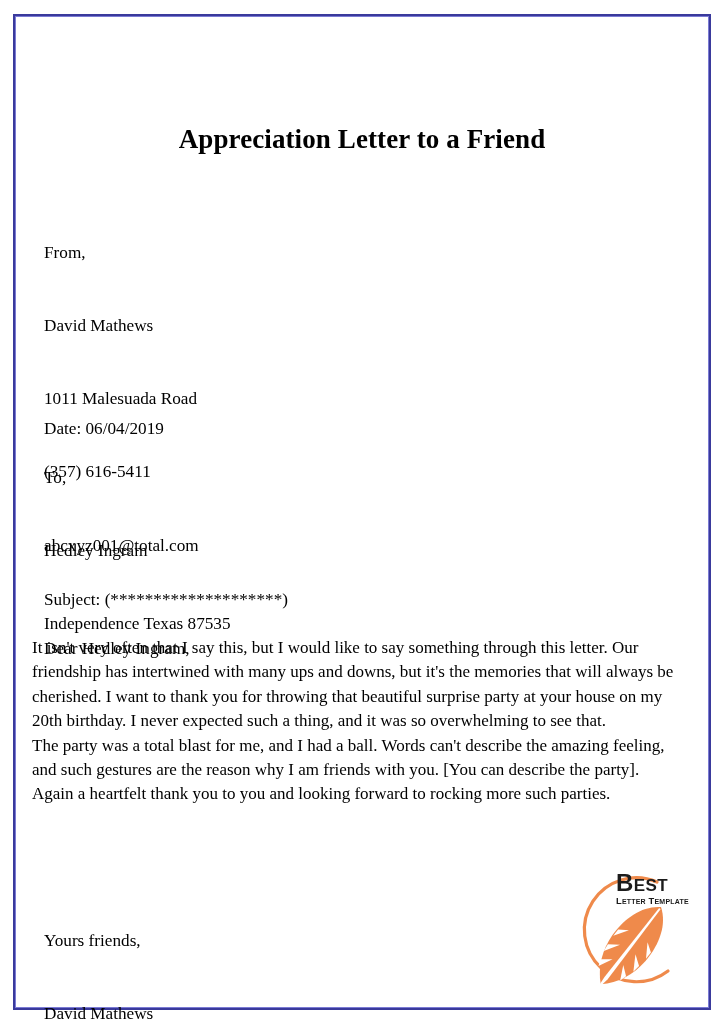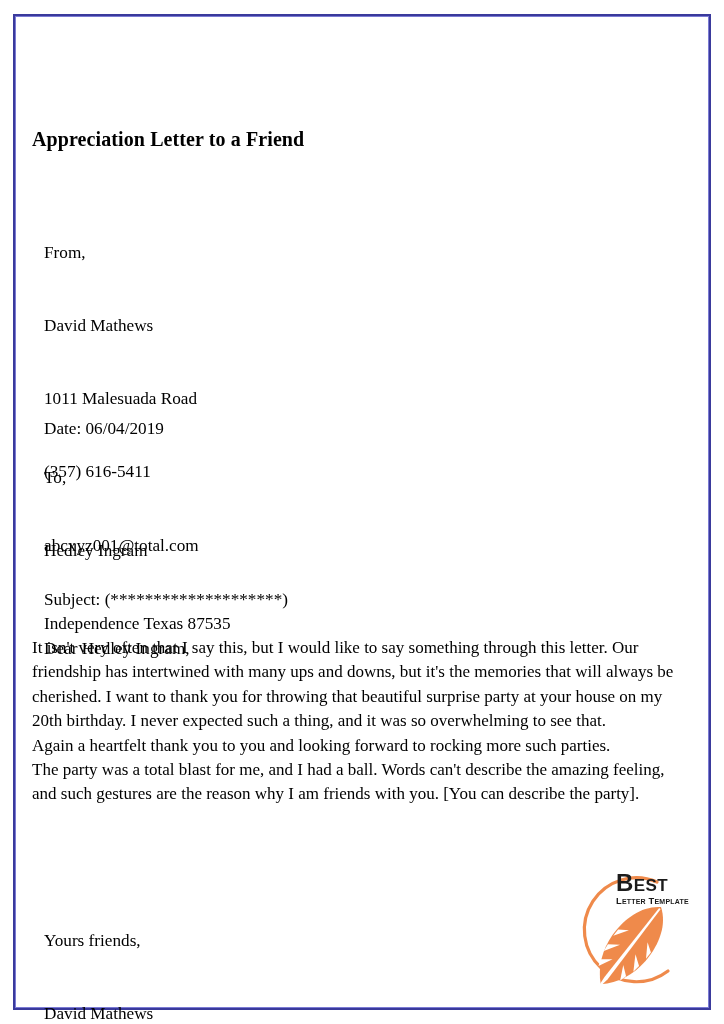--- a/index.html
+++ b/index.html
@@ -56,21 +56,22 @@
     box-sizing: border-box;
   }
 
   .letter-title {
     margin: 0;
     padding: 0;
     position: absolute;
     top: 126px;
     left: 0;
     width: 660px;
-    font-size: 20px;
+    text-align: center;
+    font-size: 27px;
     font-weight: bold;
     letter-spacing: 0.1px;
     line-height: 26px;
   }
 
   .block {
     position: absolute;
     left: 0;
     font-size: 17.2px;
     line-height: 24.4px;
@@ -172,22 +173,22 @@
     <div class="block" id="subject-block">
       <span class="block-line">Subject: (********************)</span>
     </div>
 
     <div class="block" id="salutation-block">
       <span class="block-line">Dear Hedley Ingram,</span>
     </div>
 
     <div class="body-copy">
       <p>It isn't very often that I say this, but I would like to say something through this letter. Our friendship has intertwined with many ups and downs, but it's the memories that will always be cherished. I want to thank you for throwing that beautiful surprise party at your house on my 20th birthday. I never expected such a thing, and it was so overwhelming to see that.</p>
+      <p>The party was a total blast for me, and I had a ball. Words can't describe the amazing feeling, and such gestures are the reason why I am friends with you. [You can describe the party].</p>
       <p>Again a heartfelt thank you to you and looking forward to rocking more such parties.</p>
-      <p>The party was a total blast for me, and I had a ball. Words can't describe the amazing feeling, and such gestures are the reason why I am friends with you. [You can describe the party].</p>
     </div>
 
     <div class="block" id="closing-block">
       <span class="block-line">Yours friends,</span>
       <span class="block-line">David Mathews</span>
     </div>
 
   </div>
 
   <div class="logo">

